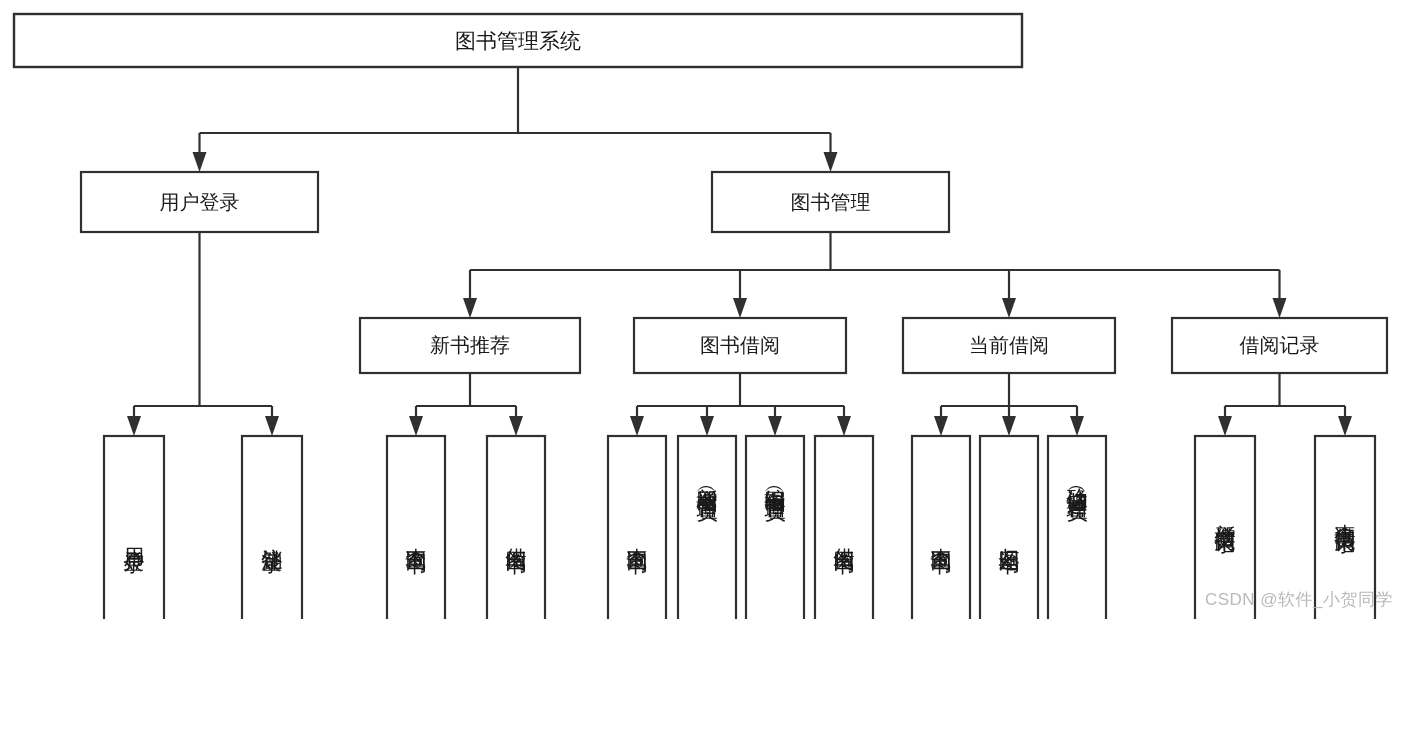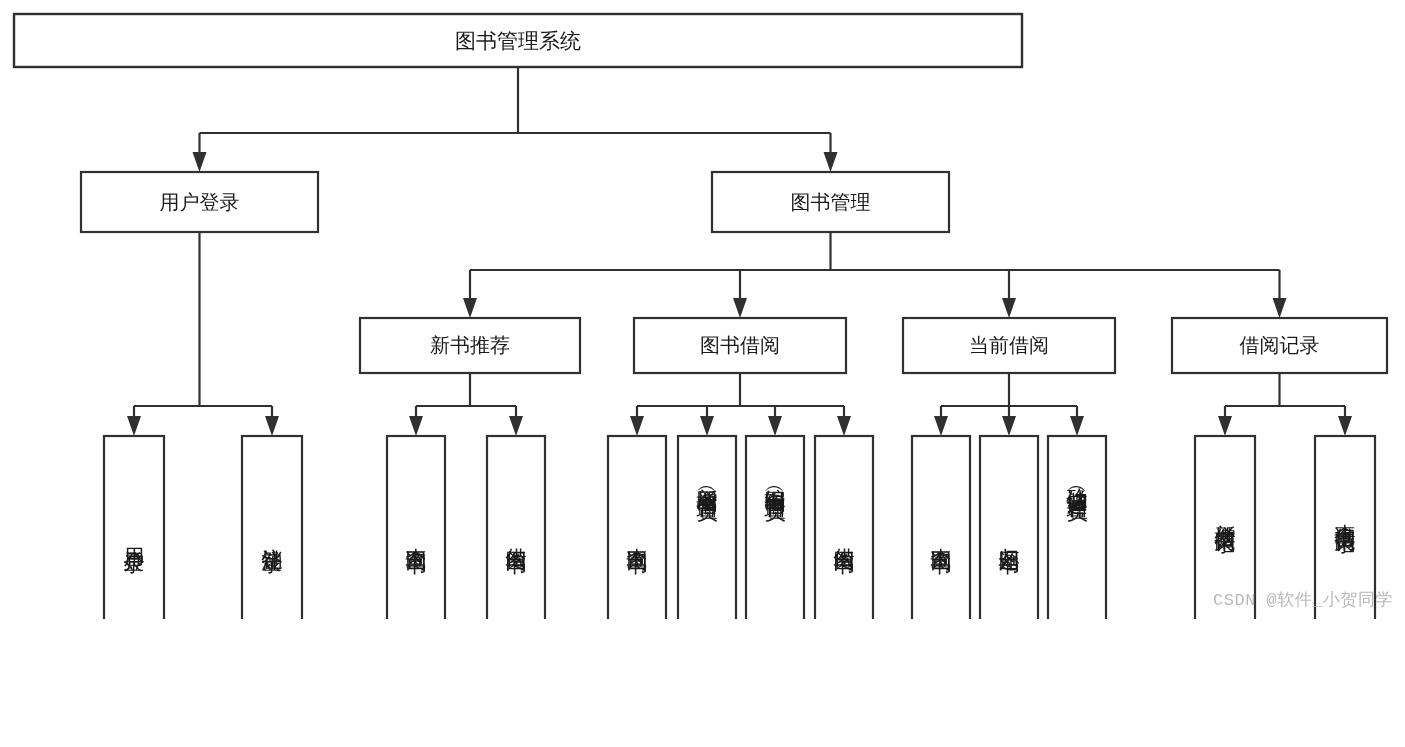--- a/index.html
+++ b/index.html
@@ -67,21 +67,21 @@
     font-size: 21px;
     line-height: 1.05;
     letter-spacing: 2px;
     color: #1a1a1a;
     white-space: nowrap;
   }
   .watermark {
     position: absolute;
     right: 12px;
     bottom: 8px;
-    font-family: Liberation Mono, monospace;
+    font-family: Liberation Sans, sans-serif;
     font-size: 17px;
     color: #b9b9b9;
     white-space: nowrap;
     letter-spacing: 0.5px;
   }
 </style>
 </head>
 <body>
 
 <div id="stage">

